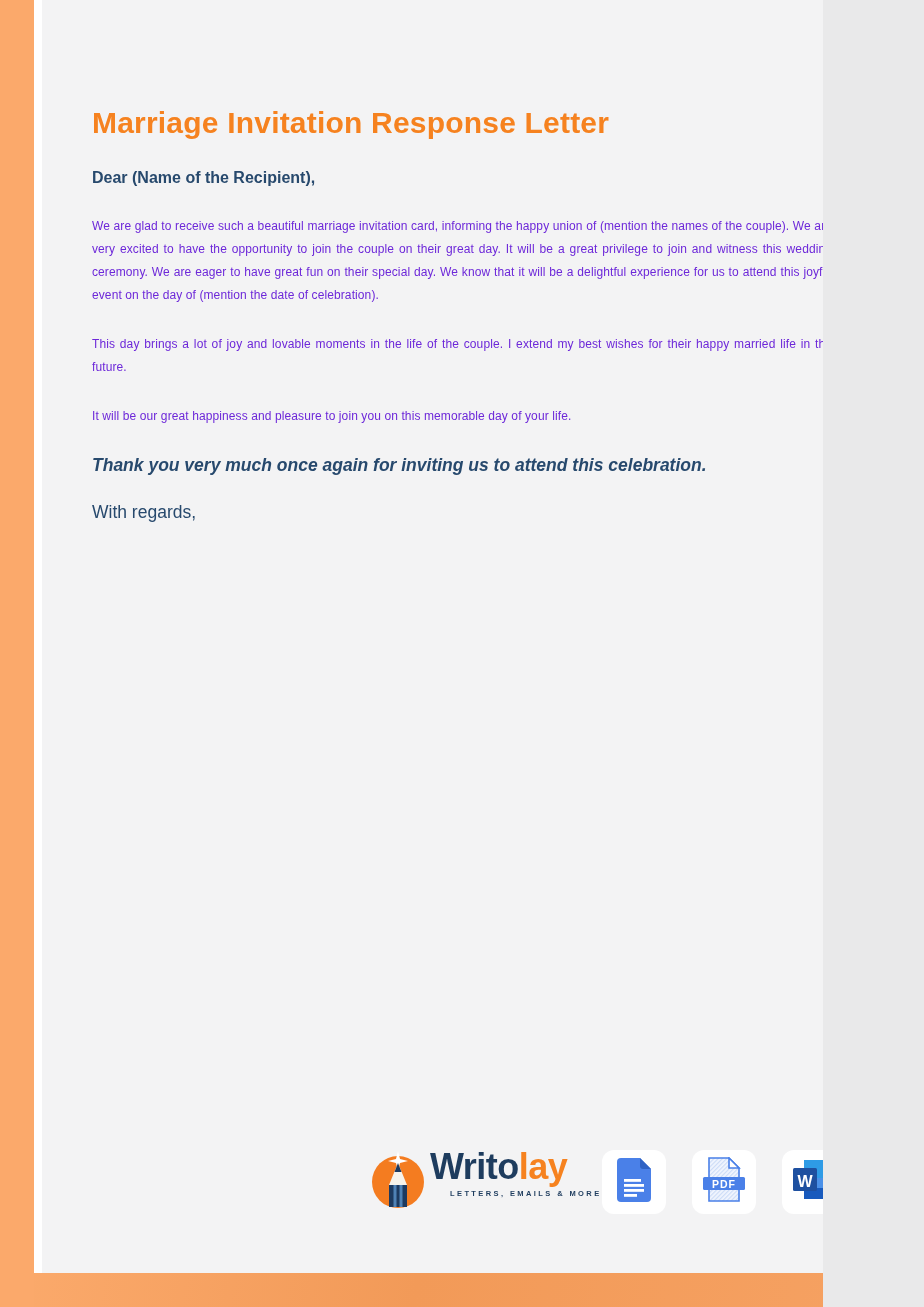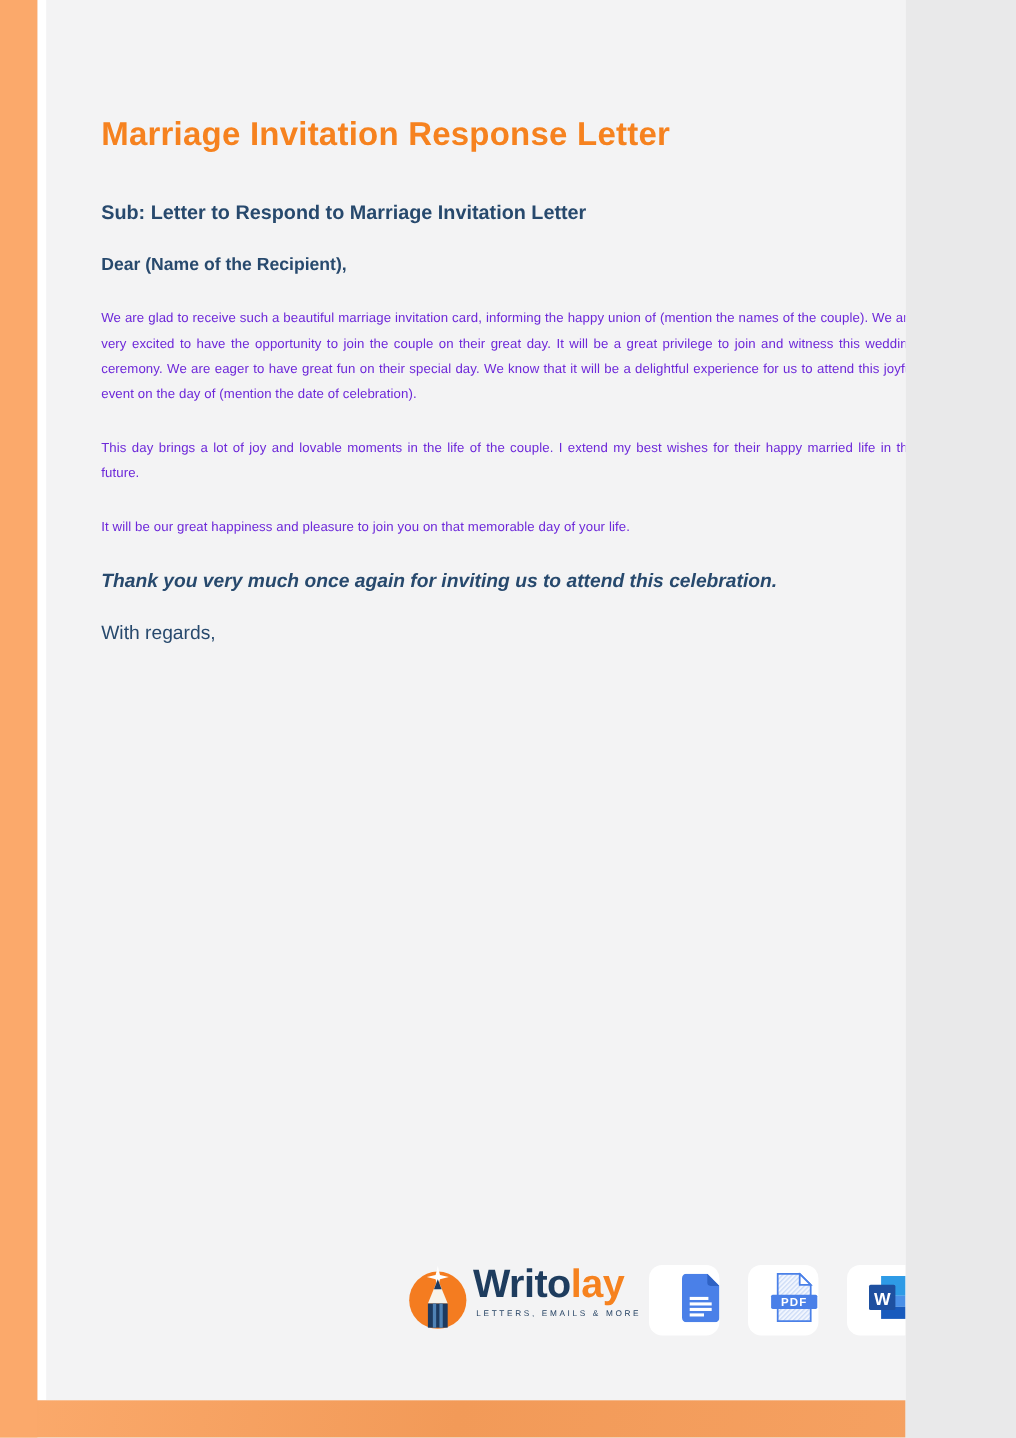--- a/index.html
+++ b/index.html
@@ -30,47 +30,46 @@
   .footer{
     position:absolute;left:370px;top:1146px;width:464px;height:72px;z-index:4;
     display:flex;align-items:center;justify-content:space-between;
   }
   .brand{display:flex;align-items:flex-start;cursor:pointer;}
   .brand-text{display:flex;flex-direction:column;margin-left:4px;}
   .wordmark{font-size:36px;font-weight:bold;line-height:1;letter-spacing:-.5px;}
   .wordmark .w1{color:#1e3c5e;}
   .wordmark .w2{color:#f6821f;}
   .tagline{
-    font-size:7.5px;font-weight:normal;color:#1e3c5e;letter-spacing:2.4px;
-    margin-top:4px;margin-left:3px;white-space:nowrap;
+    font-size:7.5px;font-weight:bold;color:#1e3c5e;letter-spacing:2.4px;
+    margin-top:4px;margin-left:20px;white-space:nowrap;
   }
   .cards{display:flex;gap:26px;}
   .card{
     width:64px;height:64px;background:#ffffff;border-radius:12px;
-    display:flex;align-items:center;justify-content:flex-end;cursor:pointer;
+    display:flex;align-items:center;justify-content:center;cursor:pointer;
   }
   svg text{font-family:"Liberation Sans",sans-serif;}
 </style>
 </head>
 <body>
 
 <div class="page">
 
   <div class="paper-white"></div>
   <div class="paper-gray"></div>
   <div class="left-bar"></div>
   <div class="bottom-strip"></div>
 
   <div class="content">
     <h1 class="title">Marriage Invitation Response Letter</h1>
-    <p class="subject">Sub: Letter to Respond to Marriage Invitation Letter</p>
     <p class="salutation">Dear (Name of the Recipient),</p>
     <p class="body-par">We are glad to receive such a beautiful marriage invitation card, informing the happy union of (mention the names of the couple). We are very excited to have the opportunity to join the couple on their great day. It will be a great privilege to join and witness this wedding ceremony. We are eager to have great fun on their special day. We know that it will be a delightful experience for us to attend this joyful event on the day of (mention the date of celebration).</p>
     <p class="body-par">This day brings a lot of joy and lovable moments in the life of the couple. I extend my best wishes for their happy married life in the future.</p>
-    <p class="body-par">It will be our great happiness and pleasure to join you on that memorable day of your life.</p>
+    <p class="body-par">It will be our great happiness and pleasure to join you on this memorable day of your life.</p>
     <p class="closing">Thank you very much once again for inviting us to attend this celebration.</p>
     <p class="signoff">With regards,</p>
   </div>
 
   <div class="footer">
 
     <div class="brand">
       <span>
         <svg width="56" height="62" viewBox="0 0 56 62">
           <circle cx="28" cy="33" r="26" fill="#f47c20"></circle>

